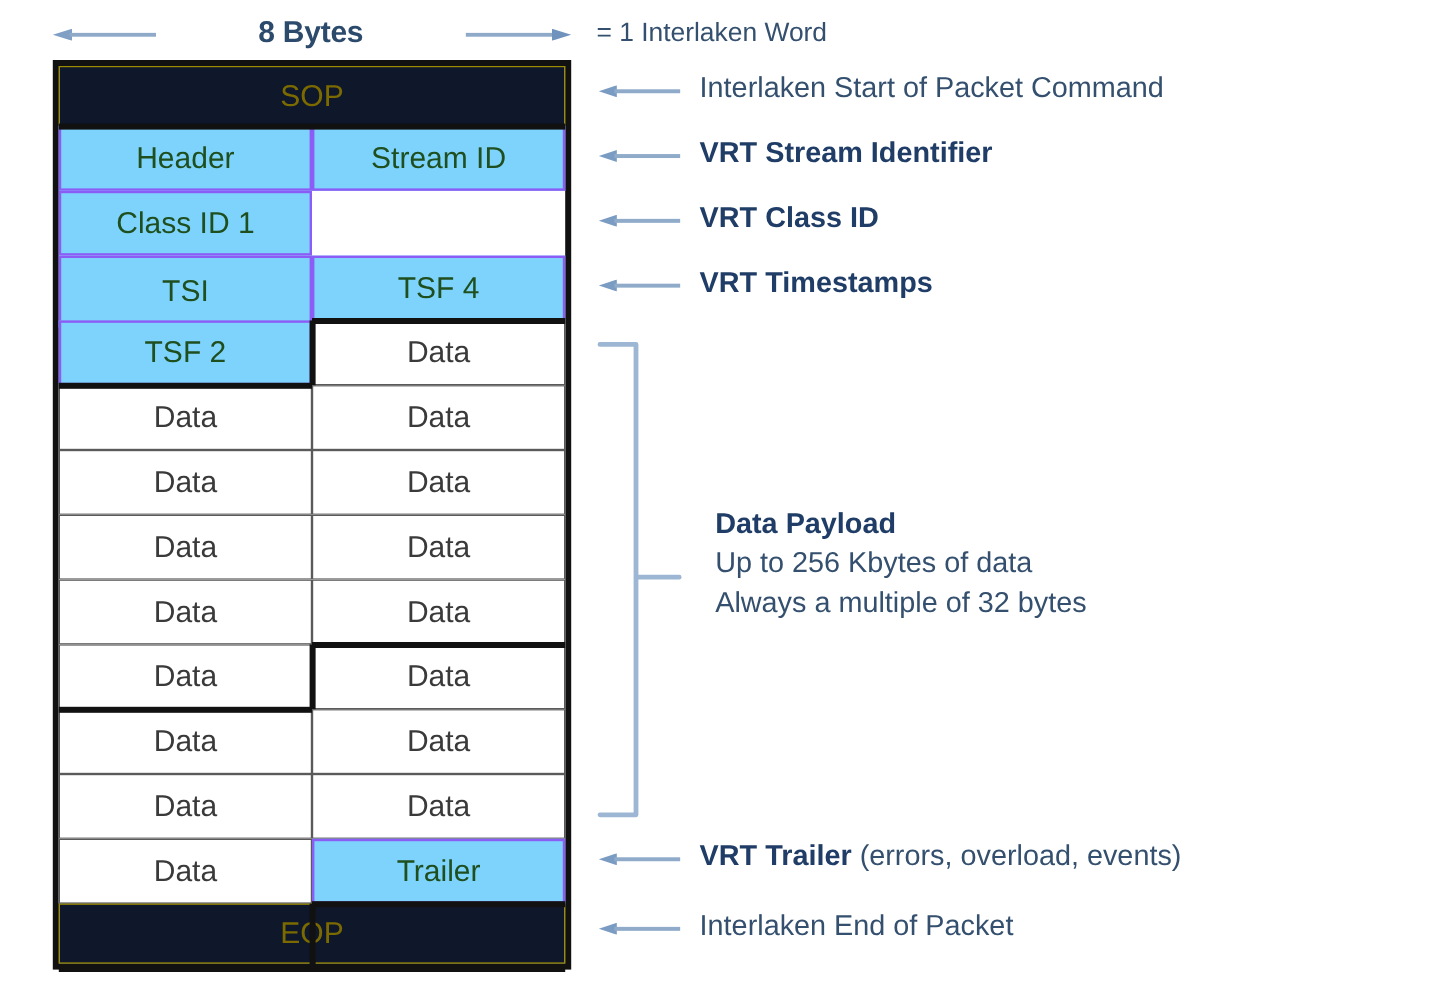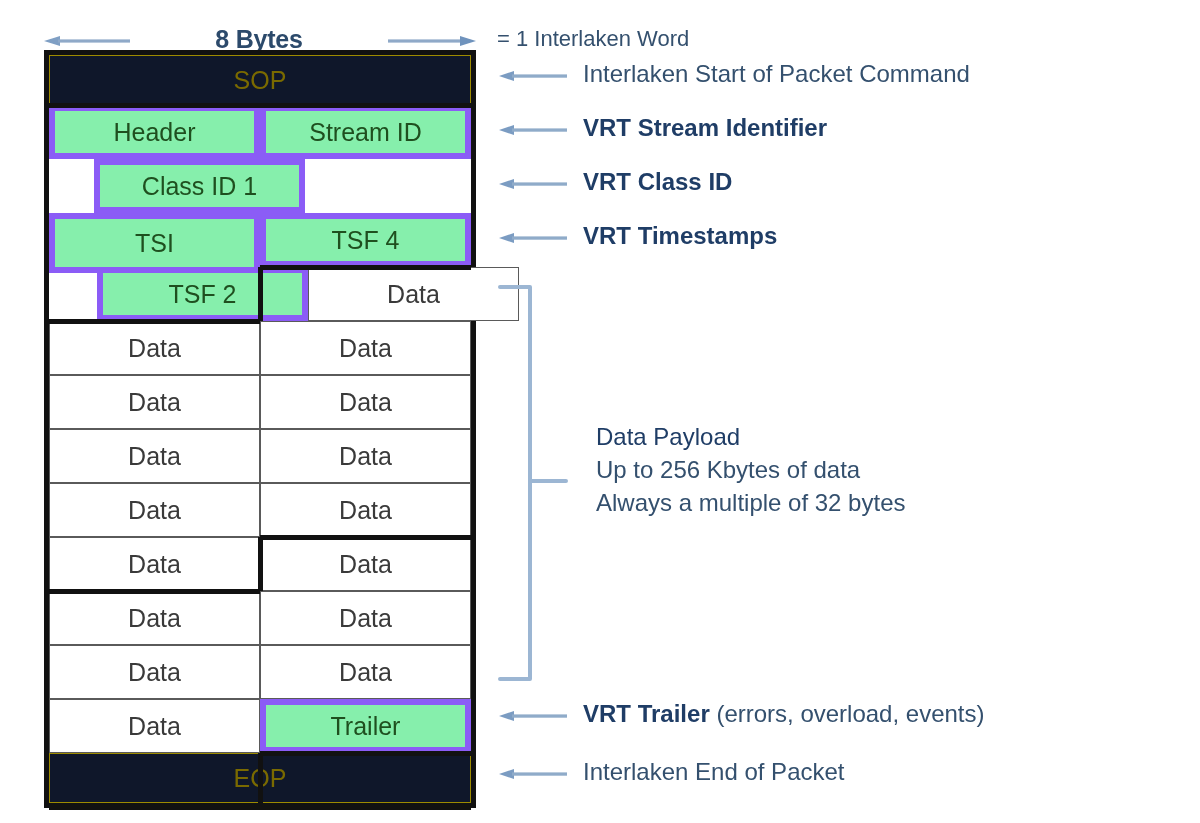--- a/index.html
+++ b/index.html
@@ -11,21 +11,21 @@
     width: 1200px;
     height: 823px;
     position: relative;
     font-family: "Liberation Sans", sans-serif;
     overflow: hidden;
   }
 
   
   #top-legend {
     position: absolute;
-    left: 0; top: 16px;
+    left: 0; top: 4px;
     width: 1176px; height: 48px;
   }
   .legend-arrow-left, .legend-arrow-right {
     position: absolute;
     top: 20px;
     height: 10px;
   }
   .legend-arrow-left { left: 44px;  width: 86px; }
   .legend-arrow-right { left: 388px; width: 88px; }
 
@@ -77,23 +77,23 @@
   .pcell.half { width: 50%; }
   .pcell.full { width: 100%; }
 
   
   .c-yellow {
     background: #0f172a;
     color: #7a6a00;
     border: 1px solid #9d8b00;
   }
   .c-green {
-    background: #86efac;
+    background: #7dd3fc;
     color: #1f4f1f;
-    border: 6px solid #8b5cf6;
+    border: 2px solid #8b5cf6;
     text-align: center;
   }
   .c-white {
     background: #ffffff;
     color: #3a3a3a;
     border: 1px solid #5a5a5a;
   }
 
   
   .thick-h {
@@ -146,21 +146,21 @@
     top: 420px;
     width: 520px;
   }
   #payload-block .pline {
     font-size: 24px;
     color: #34506e;
     line-height: 1.38;
     white-space: nowrap;
   }
   #payload-block .pline.bold {
-    font-weight: normal;
+    font-weight: bold;
     color: #1f3d66;
   }
 </style>
 </head>
 <body>
 
 <div id="top-legend">
 
   <svg class="legend-arrow-left" viewBox="0 0 86 10" preserveAspectRatio="none">
     <path d="M0,5 L16,0 L16,10 Z" fill="#7f9fc4"></path>
@@ -178,28 +178,28 @@
 </div>
 
 <div id="packet-table">
     <div class="prow" style="height: 50px;">
       <div class="pcell full c-yellow" style="height: 50px;">SOP</div>
     </div>
     <div class="prow" style="height: 54px;">
       <div class="pcell half c-green" style="height: 54px;">Header</div>
       <div class="pcell half c-green" style="height: 54px;">Stream ID</div>
     </div>
-    <div class="prow" style="height: 54px; margin-left: 45px;">
+    <div class="prow" style="height: 54px;">
       <div class="pcell half c-green" style="height: 54px;">Class ID 1</div>
     </div>
     <div class="prow" style="height: 54px;">
       <div class="pcell half c-green" style="height: 60px;">TSI</div>
       <div class="pcell half c-green" style="height: 54px;">TSF 4</div>
     </div>
-    <div class="prow" style="height: 54px; margin-left: 48px;">
+    <div class="prow" style="height: 54px;">
       <div class="pcell half c-green" style="height: 54px;">TSF 2</div>
       <div class="pcell half c-white" style="height: 54px;">Data</div>
     </div>
     <div class="prow" style="height: 54px;">
       <div class="pcell half c-white" style="height: 54px;">Data</div>
       <div class="pcell half c-white" style="height: 54px;">Data</div>
     </div>
     <div class="prow" style="height: 54px;">
       <div class="pcell half c-white" style="height: 54px;">Data</div>
       <div class="pcell half c-white" style="height: 54px;">Data</div>

